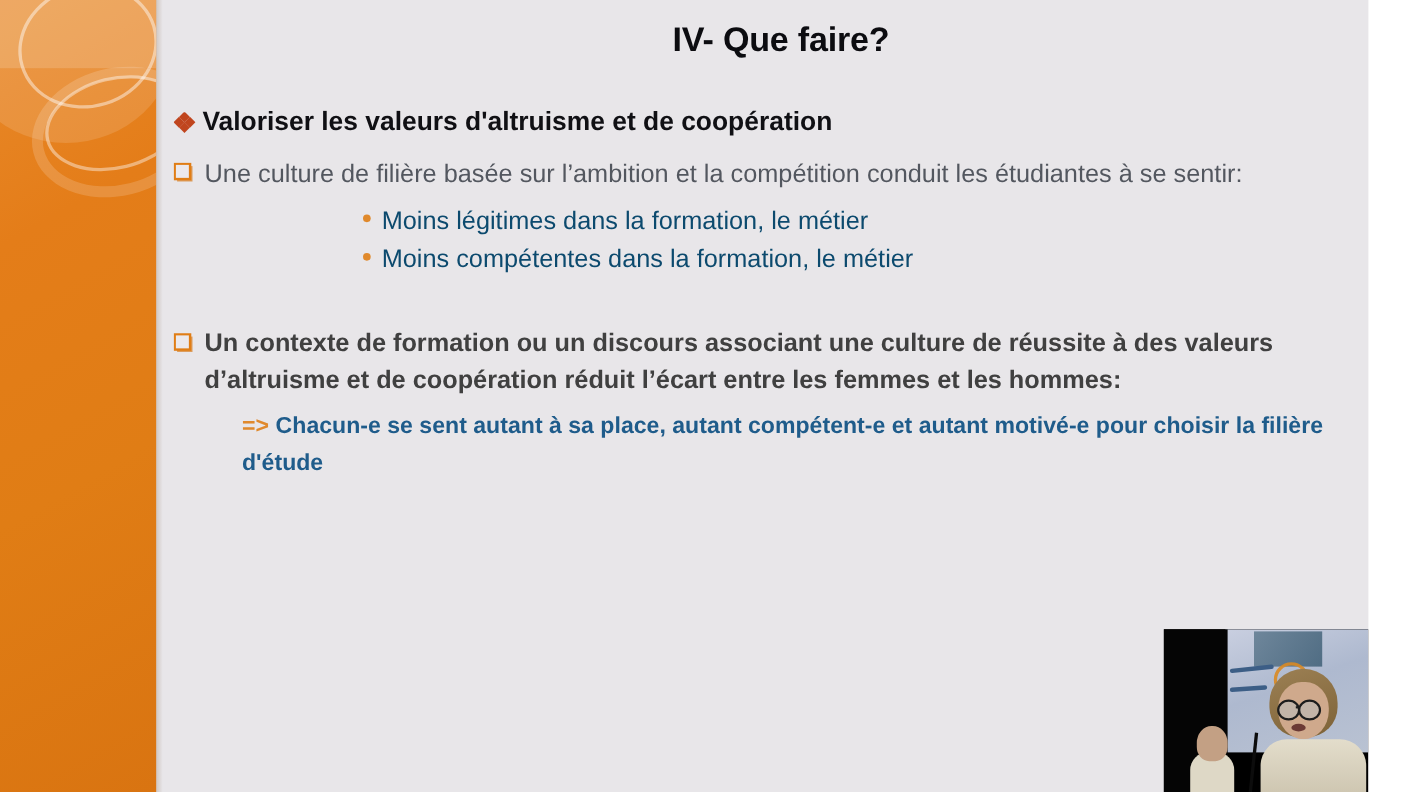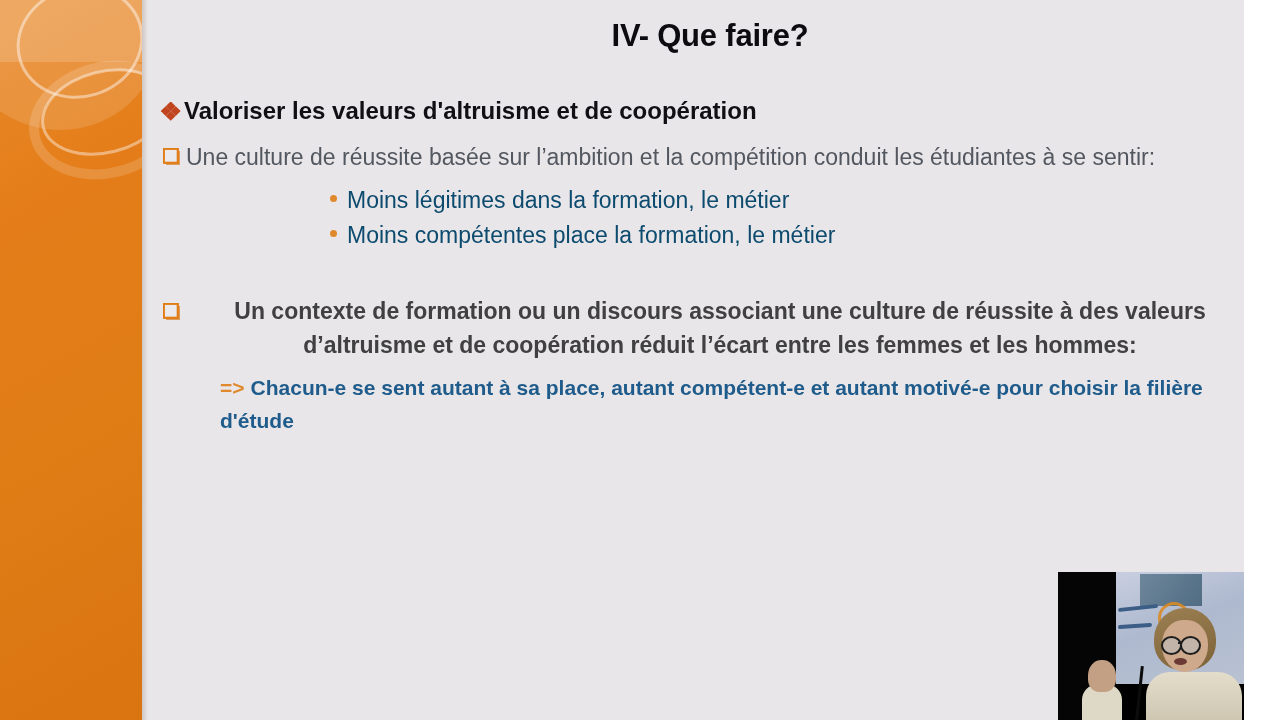--- a/index.html
+++ b/index.html
@@ -88,21 +88,20 @@
   
   .body {
     position: absolute;
     left: 158px; top: 96px;
     width: 1110px;
   }
 
   .row {
     display: flex;
     align-items: flex-start;
-    text-align: center;
   }
 
   
   .lvl1 {
     margin-bottom: 14px;
   }
   .bullet-diamond {
     width: 26px;
     flex: 0 0 26px;
     padding-top: 6px;
@@ -339,35 +338,35 @@
       <div class="lvl1-text">Valoriser les valeurs d'altruisme et de coopération</div>
     </div>
 
     <div class="row lvl2">
       <div class="bullet-square">
         <svg width="18" height="18" viewBox="0 0 18 18" aria-hidden="true">
           <rect x="3" y="3" width="14" height="14" fill="#d98f45" opacity="0.85"></rect>
           <rect x="0.8" y="0.8" width="14" height="14" fill="#ece9ec" stroke="#e07d15" stroke-width="2.2"></rect>
         </svg>
       </div>
-      <div class="lvl2-text">Une culture de réussite basée sur l’ambition et la compétition conduit les étudiantes à se sentir:</div>
+      <div class="lvl2-text">Une culture de filière basée sur l’ambition et la compétition conduit les étudiantes à se sentir:</div>
     </div>
 
     <div class="lvl3-group">
       <div class="lvl3">
         <div class="bullet-dot">
             <span class="dot"></span>
           </div>
         <div class="lvl3-text">Moins légitimes dans la formation, le métier</div>
       </div>
       <div class="lvl3">
         <div class="bullet-dot">
             <span class="dot"></span>
           </div>
-        <div class="lvl3-text">Moins compétentes place la formation, le métier</div>
+        <div class="lvl3-text">Moins compétentes dans la formation, le métier</div>
       </div>
     </div>
 
     <div class="gap"></div>
 
     <div class="row lvl2">
       <div class="bullet-square">
         <svg width="18" height="18" viewBox="0 0 18 18" aria-hidden="true">
           <rect x="3" y="3" width="14" height="14" fill="#d98f45" opacity="0.85"></rect>
           <rect x="0.8" y="0.8" width="14" height="14" fill="#ece9ec" stroke="#e07d15" stroke-width="2.2"></rect>

